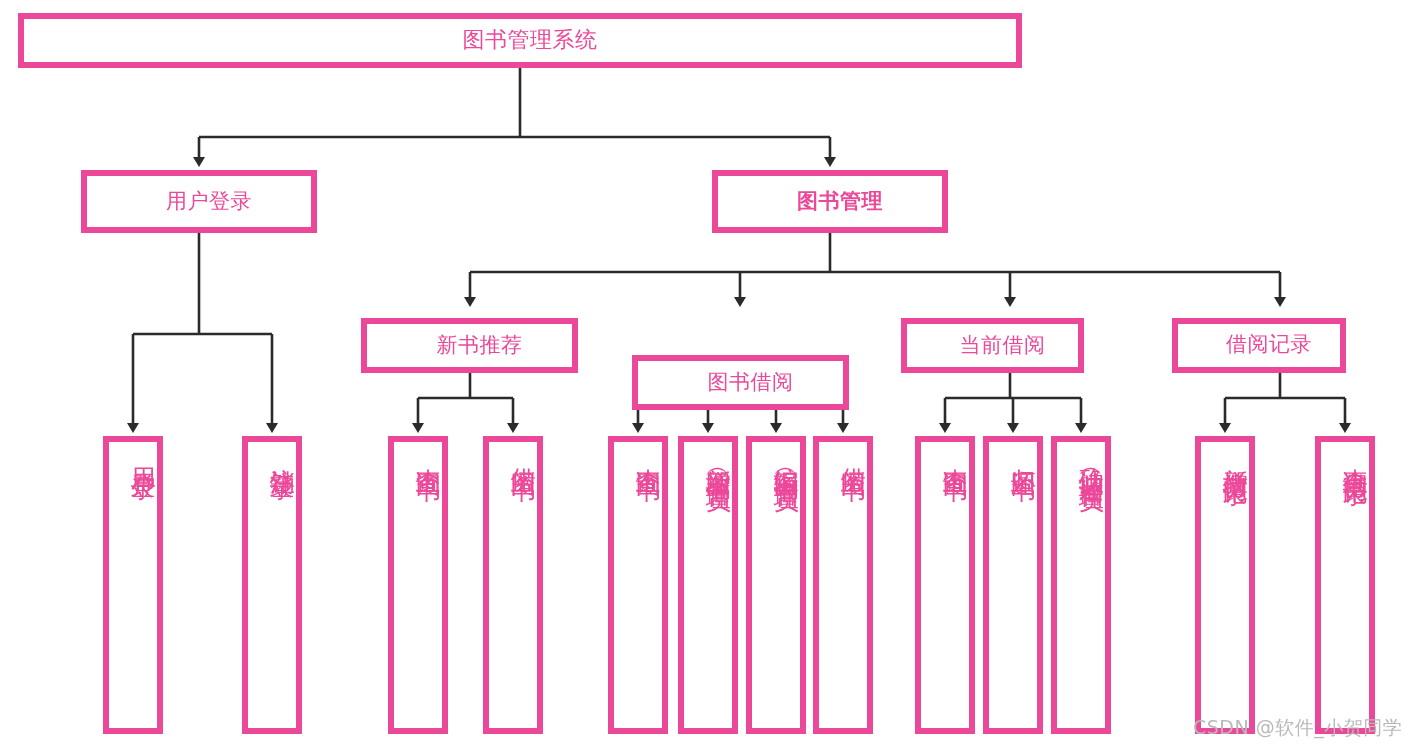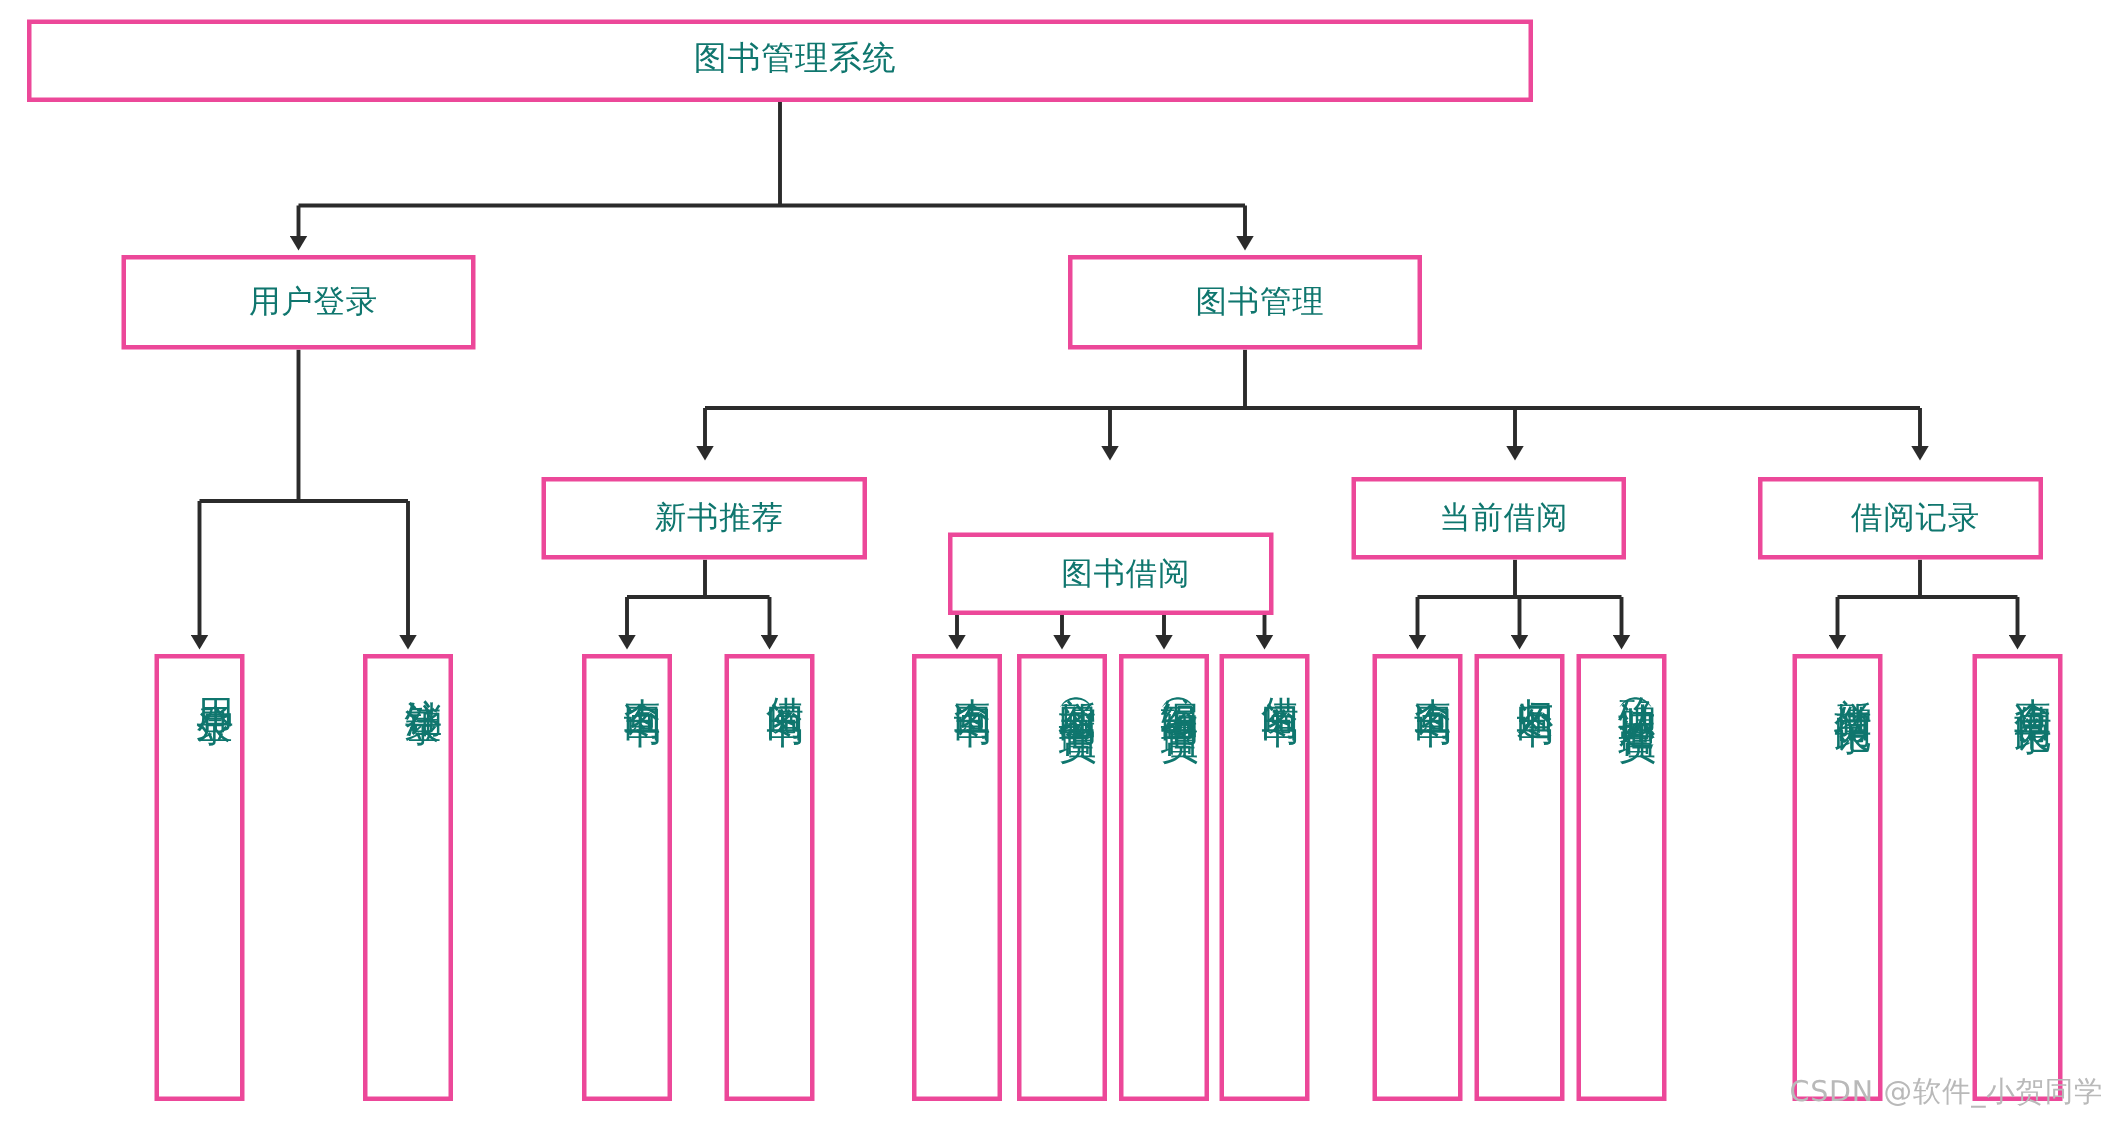--- a/index.html
+++ b/index.html
@@ -22,25 +22,25 @@
     left: 0;
     top: 0;
     width: 1405px;
     height: 747px;
     pointer-events: none;
   }
   .node {
     position: absolute;
     box-sizing: border-box;
     background: #ffffff;
-    border: 3px solid #ec4899;
+    border: 6px solid #ec4899;
     display: flex;
     align-items: center;
     justify-content: center;
-    color: #0f766e;
+    color: #ec4899;
     padding-left: 20px;
   }
   .node .label {
     display: block;
     text-align: center;
     line-height: 1.22;
     letter-spacing: 0.5px;
   }
   .node.horiz .label {
     font-size: 21px;
@@ -126,34 +126,34 @@
     </g>
   </svg>
 
   <div class="node root horiz" style="left:18px; top:13px; width:1004px; height:55px;">
     <span class="label">图书管理系统</span>
   </div>
 
   <div class="node horiz" style="left:81px; top:170px; width:236px; height:63px;">
     <span class="label">用户登录</span>
   </div>
-  <div class="node horiz" style="left:712px; top:170px; width:236px; height:63px;">
+  <div class="node horiz" style="left:712px; top:170px; width:236px; height:63px;font-weight:bold;">
     <span class="label">图书管理</span>
   </div>
 
   <div class="node horiz" style="left:361px; top:318px; width:217px; height:55px;">
     <span class="label">新书推荐</span>
   </div>
   <div class="node horiz" style="left:632px; top:318px; width:217px; height:55px;margin-top:37px;">
     <span class="label">图书借阅</span>
   </div>
   <div class="node horiz" style="left:901px; top:318px; width:183px; height:55px;">
     <span class="label">当前借阅</span>
   </div>
-  <div class="node horiz" style="left:1172px; top:318px; width:190px; height:55px;">
+  <div class="node horiz" style="left:1172px; top:318px; width:174px; height:55px;font-family:Liberation Mono, monospace;">
     <span class="label">借阅记录</span>
   </div>
 
   <div class="node vert" style="left:103px; top:436px; width:60px; height:298px;">
     <span class="label">用户登录</span>
   </div>
   <div class="node vert" style="left:242px; top:436px; width:60px; height:298px;">
     <span class="label">注销登录</span>
   </div>
 

